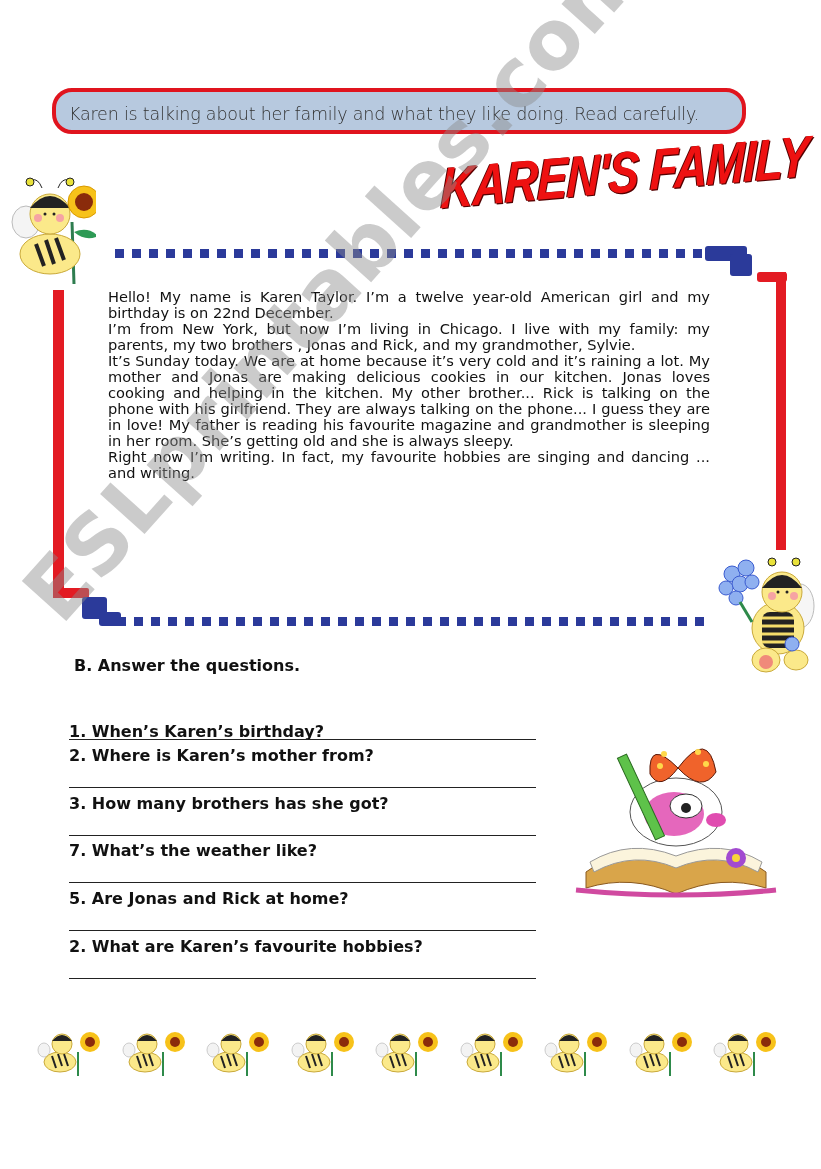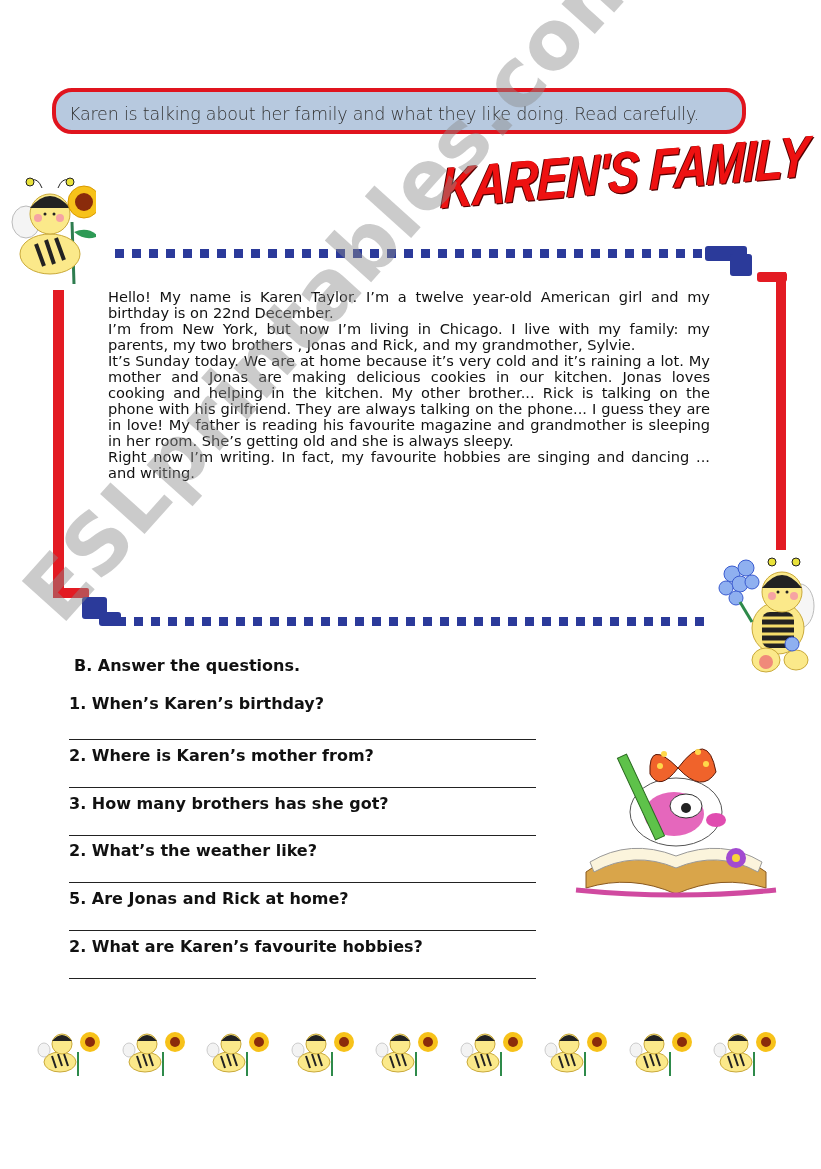--- a/index.html
+++ b/index.html
@@ -126,30 +126,30 @@
       <circle cx="20" cy="50" r="7"></circle>
     <circle cx="76" cy="96" r="7"></circle>
   </g>
   <path d="M24 54 l12 20" stroke="#2e8a4a" stroke-width="3"></path>
 </svg>
 
 <div class="abs watermark">ESLprintables.com</div>
 
 <div class="abs sec-b">B. Answer the questions.</div>
 
-<div class="abs q" style="top:694px">1. When’s Karen’s birthday?</div>
+<div class="abs q" style="top:722px">1. When’s Karen’s birthday?</div>
 <div class="abs line" style="top:739px"></div>
 
 <div class="abs q" style="top:746px">2. Where is Karen’s mother from?</div>
 <div class="abs line" style="top:787px"></div>
 
 <div class="abs q" style="top:794px">3. How many brothers has she got?</div>
 <div class="abs line" style="top:835px"></div>
 
-<div class="abs q" style="top:841px">2. What’s the weather like?</div>
+<div class="abs q" style="top:841px">7. What’s the weather like?</div>
 <div class="abs line" style="top:882px"></div>
 
 <div class="abs q" style="top:889px">5. Are Jonas and Rick at home?</div>
 <div class="abs line" style="top:930px"></div>
 
 <div class="abs q" style="top:937px">2. What are Karen’s favourite hobbies?</div>
 <div class="abs line" style="top:978px"></div>
 
 <svg class="bee-svg" style="left:566px;top:732px" width="220" height="168" viewBox="0 0 220 168">
   <path d="M20 140 q40 -30 90 -10 q50 -20 90 10 l0 16 q-45 -14 -90 6 q-45 -20 -90 -6z" fill="#d9a54a" stroke="#8a5a20"></path>

